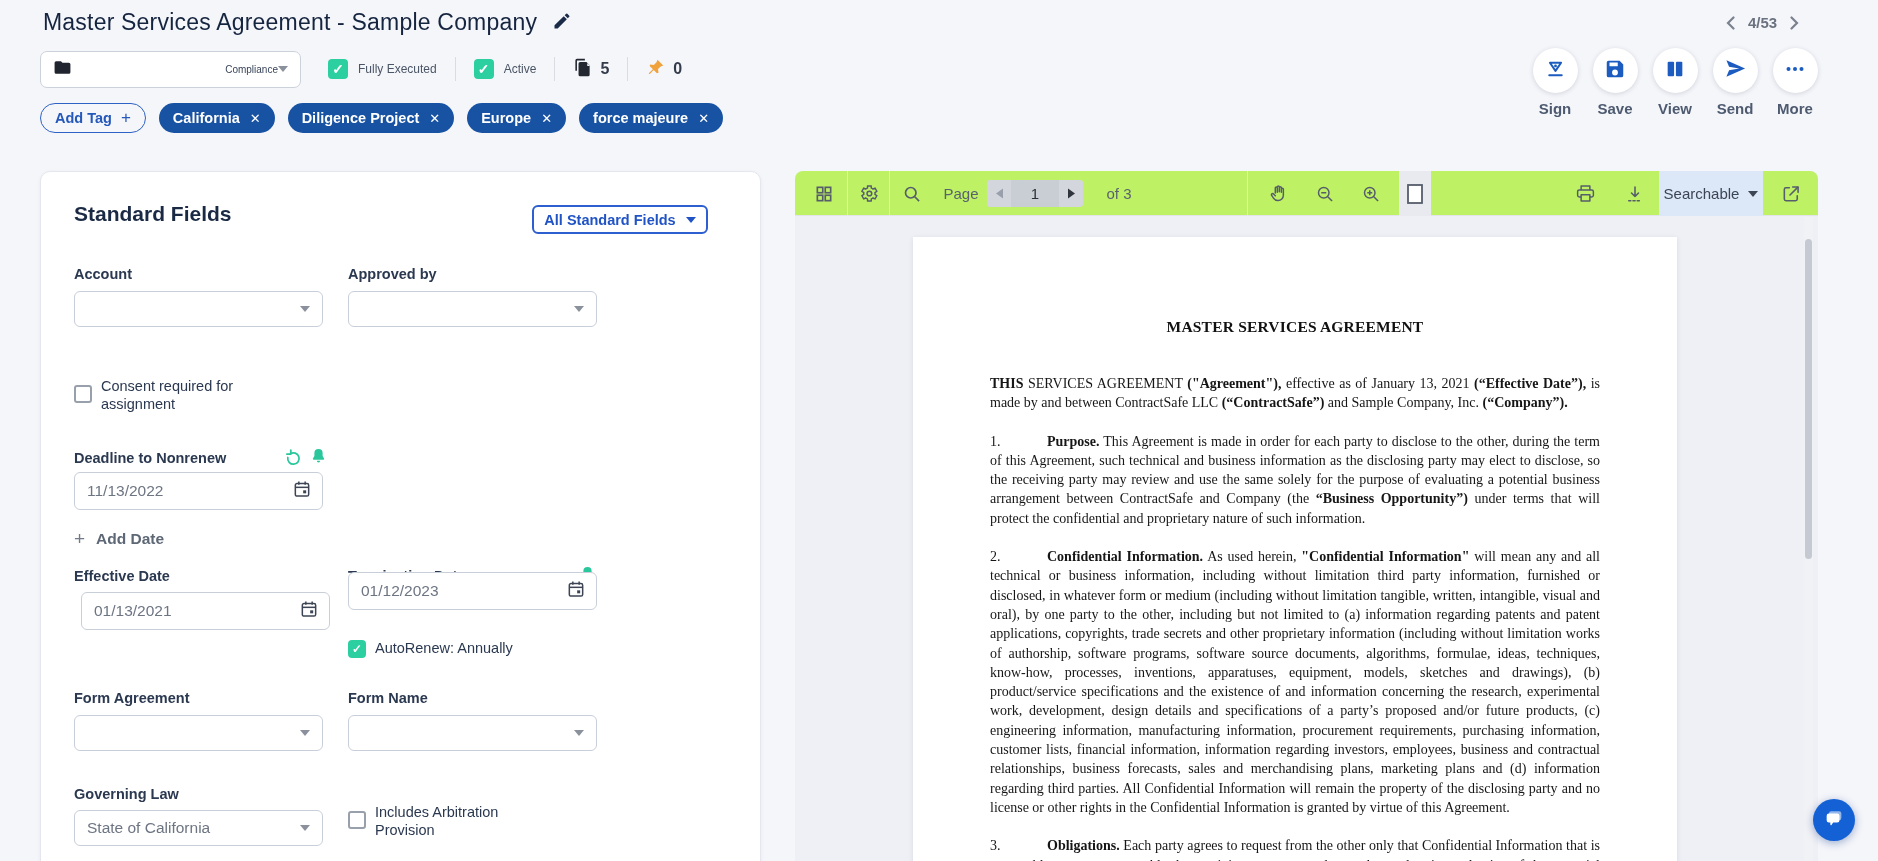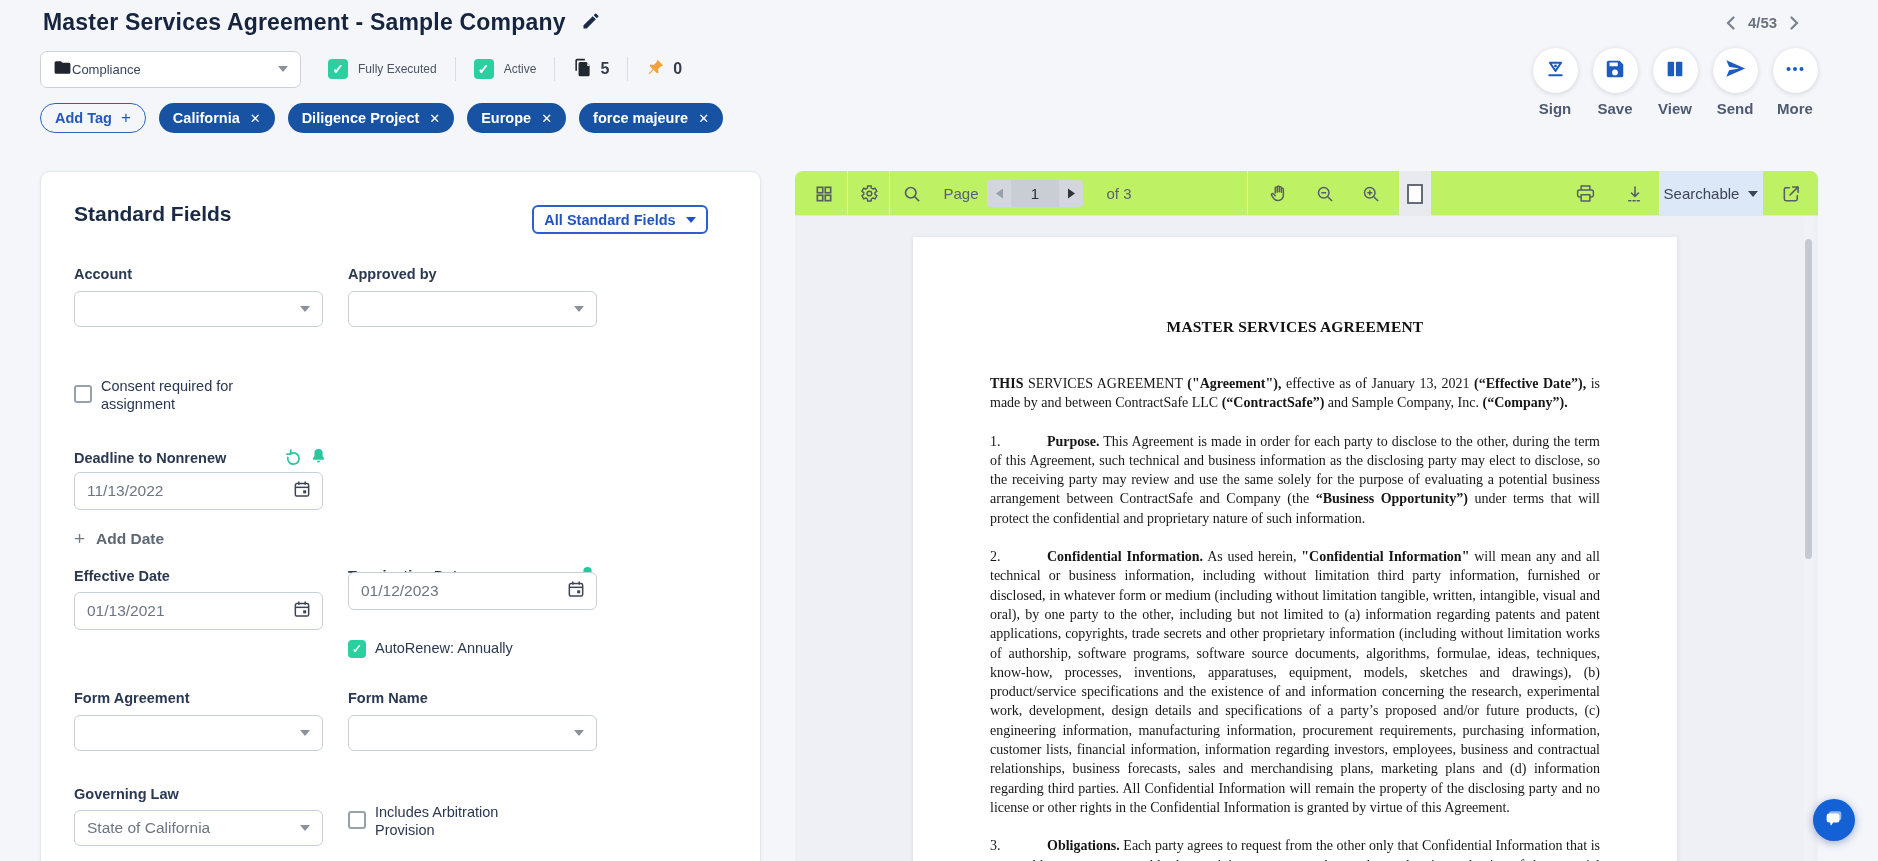--- a/index.html
+++ b/index.html
@@ -2,28 +2,28 @@
 <html><head>
 <meta charset="utf-8">
 <style>
   * { margin:0; padding:0; box-sizing:border-box; }
   html,body { width:1878px; height:861px; }
   body { font-family:"Liberation Sans", sans-serif; background:#f5f6fa; }
   .app { position:relative; width:1878px; height:861px; overflow:hidden; background:#f5f6fa; }
 
   
   .doc-title { position:absolute; left:43px; top:9px; display:flex; align-items:center; gap:15px; }
-  .doc-title h1 { font-size:23px; font-weight:700; color:#15243f; letter-spacing:.2px; }
+  .doc-title h1 { font-size:23px; font-weight:400; color:#15243f; letter-spacing:.2px; }
   .pager { position:absolute; left:1726px; top:14px; display:flex; align-items:center; gap:13px; color:#6a7280; font-size:15px; font-weight:600; }
   .pager svg { display:block; }
 
   
   .meta-row { position:absolute; left:40px; top:50px; height:38px; display:flex; align-items:center; }
   .folder-select { width:261px; height:37px; background:#fff; border:1px solid #ccd2da; border-radius:7px; display:flex; align-items:center; padding:0 12px; cursor:pointer; }
-  .folder-select .fname { flex:1; text-align:left; font-size:13px; color:#39445a; }
+  .folder-select .fname { flex:1; text-align:right; font-size:10px; color:#39445a; }
   .cb-group { display:flex; align-items:center; gap:10px; margin-left:27px; }
   .cb-teal { width:20px; height:20px; border-radius:4px; background:#2bcfa0; color:#fff; font-size:14px; font-weight:700; display:flex; align-items:center; justify-content:center; }
   .cb-label { font-size:12px; color:#4a5565; }
   .v-div { width:1px; height:24px; background:#d9dce3; margin:0 18px; }
   .count-item { display:flex; align-items:center; gap:8px; font-size:16px; color:#333c4a; font-weight:600; }
 
   
   .tag-row { position:absolute; left:40px; top:103px; display:flex; align-items:center; gap:13px; }
   .add-tag { height:30px; border:1.5px solid #2e62c4; border-radius:16px; color:#2558bb; font-weight:700; font-size:14.5px; display:flex; align-items:center; gap:9px; padding:0 14px; background:transparent; cursor:pointer; }
   .add-tag .plus { font-size:17px; font-weight:400; }
@@ -260,21 +260,21 @@
     <div class="addline">
       <span class="plus">+</span>
       <span>Add Date</span>
     </div>
 
     <div class="flabel" style="left:33px; top:396px;">Effective Date</div>
     <div class="flabel" style="left:307px; top:396px;">Termination Date</div>
     <span style="position:absolute; left:537px; top:393px;"><svg width="19" height="19" viewBox="0 0 24 24" fill="#2bc79c">
           <path d="M12 2.5a5.2 5.2 0 0 0-5.2 5.2v3.7L5 14.6a1 1 0 0 0 .9 1.5h12.2a1 1 0 0 0 .9-1.5l-1.8-3.2V7.7A5.2 5.2 0 0 0 12 2.5zM9.9 17.5a2.1 2.1 0 0 0 4.2 0H9.9z"></path>
         </svg></span>
-    <div class="datebox" style="left:33px; top:420px;">
+    <div class="datebox" style="left:40px; top:420px;">
       <span class="val">01/13/2021</span>
       <span><svg width="20" height="20" viewBox="0 0 24 24" fill="none" stroke="#3d4554" stroke-width="1.8">
             <rect x="4" y="5.5" width="16" height="15" rx="2"></rect>
             <line x1="4" y1="10" x2="20" y2="10"></line>
             <line x1="8.2" y1="3" x2="8.2" y2="7"></line>
             <line x1="15.8" y1="3" x2="15.8" y2="7"></line>
             <rect x="13.4" y="13.6" width="3.6" height="3.6" fill="#3d4554" stroke="none"></rect>
           </svg></span>
     </div>
     <div class="datebox" style="left:307px; top:400px;">

